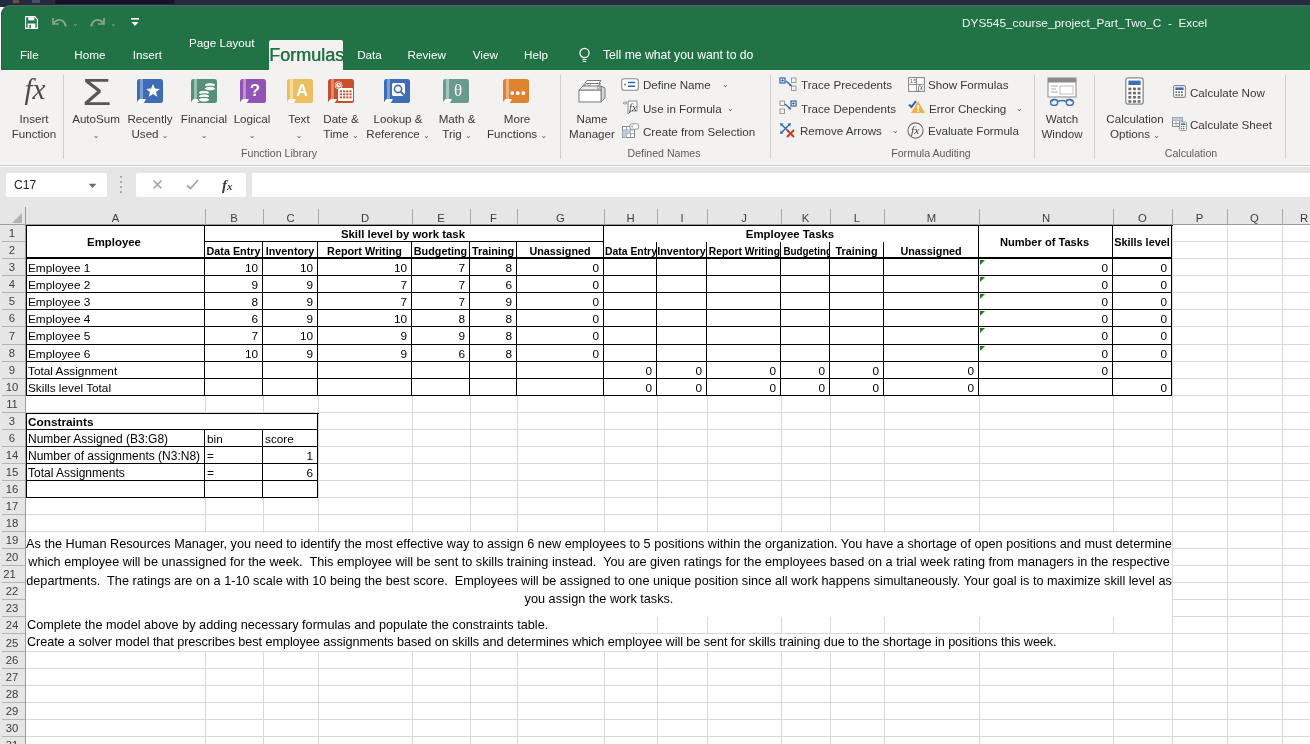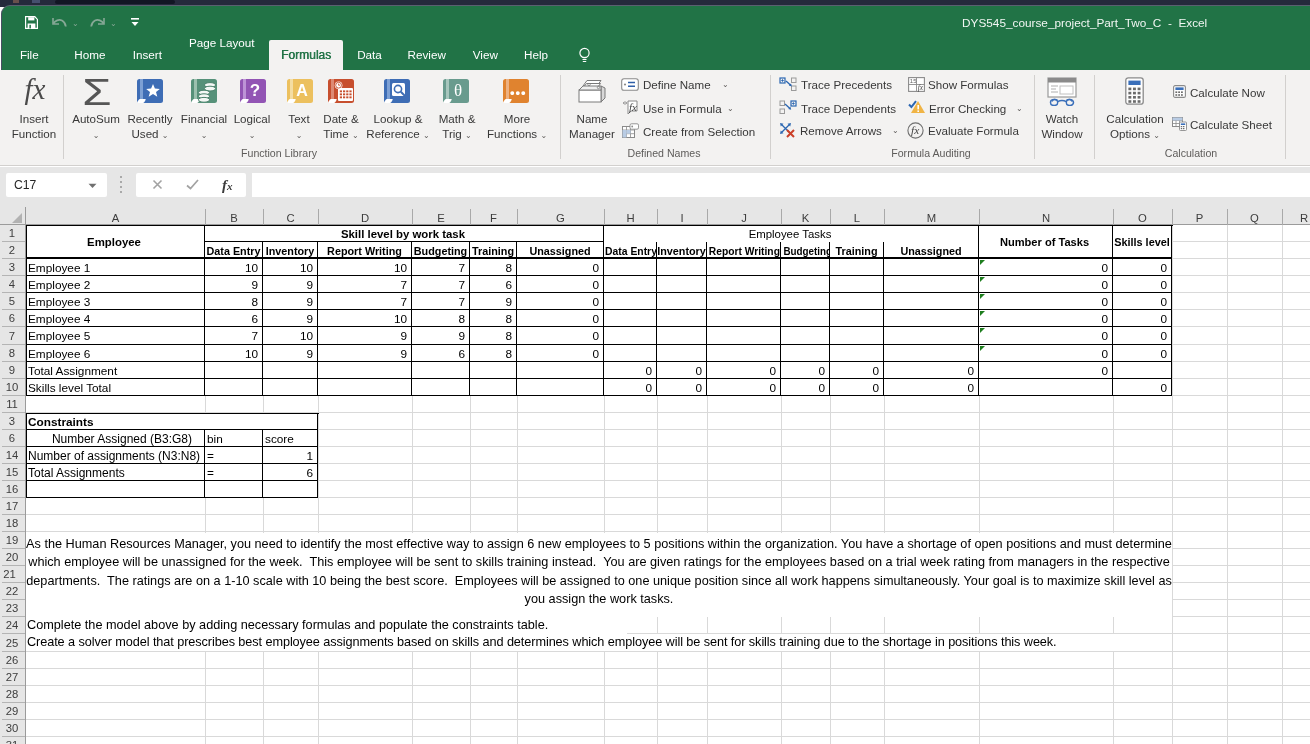--- a/index.html
+++ b/index.html
@@ -45,26 +45,27 @@
 <div class="abs" style="left:962px;top:13px;width:240px;height:20px;line-height:20px;color:#f2f6f3;font-size:11.8px;white-space:nowrap">DYS545_course_project_Part_Two_C&nbsp; -&nbsp; Excel</div>
 <div class="tabt" style="left:29.3px;top:40px">File</div>
 <div class="tabt" style="left:89.8px;top:40px">Home</div>
 <div class="tabt" style="left:147.4px;top:40px">Insert</div>
 <div class="tabt" style="left:221.8px;top:28px">Page Layout</div>
 <div class="tabt" style="left:369.5px;top:40px">Data</div>
 <div class="tabt" style="left:426.7px;top:40px">Review</div>
 <div class="tabt" style="left:485.3px;top:40px">View</div>
 <div class="tabt" style="left:536.0px;top:40px">Help</div>
 <div class="abs" style="left:269px;top:40px;width:74px;height:30px;background:#f3f2f1;border-top-left-radius:2px;border-top-right-radius:2px"></div>
-<div class="abs ct" style="left:269px;top:40px;width:74px;height:30px;line-height:30px;color:#217346;font-size:12px;font-weight:400;text-shadow:0.5px 0 0 #217346">Formulas</div>
+<div class="abs ct" style="left:269px;top:40px;width:74px;height:30px;line-height:30px;color:#217346;font-size:18px;font-weight:400;text-shadow:0.5px 0 0 #217346">Formulas</div>
 <svg class="abs" style="left:578px;top:47px" width="13" height="17" viewBox="0 0 13 17">
 <circle cx="6.5" cy="6" r="4.6" fill="none" stroke="#fff" stroke-width="1.2"></circle>
 <path d="M4.5 12.5 h4 M4.8 14.5 h3.4" stroke="#fff" stroke-width="1.1" fill="none"></path>
 <path d="M5 10.5 h3" stroke="#fff" stroke-width="1.2"></path>
 </svg>
+<div class="abs" style="left:603px;top:40px;height:30px;line-height:30px;color:#fff;font-size:12.2px;white-space:nowrap">Tell me what you want to do</div>
 <div class="abs" style="left:0;top:70px;width:1310px;height:96px;background:#f3f2f1;border-bottom:1px solid #d2d0ce"></div>
 <div class="gsep" style="left:63px"></div>
 <div class="gsep" style="left:560px"></div>
 <div class="gsep" style="left:770px"></div>
 <div class="gsep" style="left:1034px"></div>
 <div class="gsep" style="left:1094px"></div>
 <div class="gsep" style="left:1285px"></div>
 <div class="glabel" style="left:279px;top:147px">Function Library</div>
 <div class="glabel" style="left:664px;top:147px">Defined Names</div>
 <div class="glabel" style="left:931px;top:147px">Formula Auditing</div>
@@ -470,21 +471,21 @@
 <div class="hline" style="left:26px;top:616px;width:1284px"></div>
 <div class="hline" style="left:26px;top:633px;width:1284px"></div>
 <div class="hline" style="left:26px;top:651px;width:1284px"></div>
 <div class="hline" style="left:26px;top:668px;width:1284px"></div>
 <div class="hline" style="left:26px;top:685px;width:1284px"></div>
 <div class="hline" style="left:26px;top:702px;width:1284px"></div>
 <div class="hline" style="left:26px;top:719px;width:1284px"></div>
 <div class="hline" style="left:26px;top:736px;width:1284px"></div>
 <div class="cell" style="left:205px;top:225px;width:399px;height:17px;border-right:1px solid #000;border-bottom:1px solid #000;font-weight:bold;text-align:center;padding-left:2px;padding-right:4px;line-height:18px;font-size:11.4px;">Skill level by work task</div>
 <div class="cell" style="left:26px;top:225px;width:179px;height:34px;border-right:1px solid #000;border-bottom:1px solid #000;font-weight:bold;text-align:center;padding-left:2px;padding-right:4px;line-height:35px;font-size:11.4px;">Employee</div>
-<div class="cell" style="left:604px;top:225px;width:375px;height:23px;border-right:1px solid #000;border-bottom:1px solid #000;font-weight:normal;text-align:center;padding-left:2px;padding-right:4px;line-height:18px;font-size:11.4px;">Employee Tasks</div>
+<div class="cell" style="left:604px;top:225px;width:375px;height:23px;border-right:1px solid #000;border-bottom:1px solid #000;font-weight:bold;text-align:center;padding-left:2px;padding-right:4px;line-height:18px;font-size:11.4px;">Employee Tasks</div>
 <div class="cell" style="left:979px;top:225px;width:134px;height:34px;border-right:1px solid #000;border-bottom:1px solid #000;font-weight:bold;text-align:center;padding-left:2px;padding-right:4px;line-height:35px;font-size:11.1px;">Number of Tasks</div>
 <div class="cell" style="left:1113px;top:225px;width:59px;height:34px;border-right:1px solid #000;border-bottom:1px solid #000;font-weight:bold;text-align:center;padding-left:0px;padding-right:0px;line-height:35px;font-size:10.9px;">Skills level</div>
 <div class="cell" style="left:205px;top:242px;width:58px;height:17px;border-right:1px solid #000;border-bottom:1px solid #000;font-weight:bold;text-align:center;padding-left:0px;padding-right:0px;line-height:18px;font-size:10.8px;">Data Entry</div>
 <div class="cell" style="left:263px;top:242px;width:55px;height:17px;border-right:1px solid #000;border-bottom:1px solid #000;font-weight:bold;text-align:center;padding-left:0px;padding-right:0px;line-height:18px;font-size:10.8px;">Inventory</div>
 <div class="cell" style="left:318px;top:242px;width:94px;height:17px;border-right:1px solid #000;border-bottom:1px solid #000;font-weight:bold;text-align:center;padding-left:0px;padding-right:0px;line-height:18px;font-size:10.8px;">Report Writing</div>
 <div class="cell" style="left:412px;top:242px;width:58px;height:17px;border-right:1px solid #000;border-bottom:1px solid #000;font-weight:bold;text-align:center;padding-left:0px;padding-right:0px;line-height:18px;font-size:10.8px;">Budgeting</div>
 <div class="cell" style="left:470px;top:242px;width:47px;height:17px;border-right:1px solid #000;border-bottom:1px solid #000;font-weight:bold;text-align:center;padding-left:0px;padding-right:0px;line-height:18px;font-size:10.8px;">Training</div>
 <div class="cell" style="left:517px;top:242px;width:87px;height:17px;border-right:1px solid #000;border-bottom:1px solid #000;font-weight:bold;text-align:center;padding-left:0px;padding-right:0px;line-height:18px;font-size:10.8px;">Unassigned</div>
 <div class="cell" style="left:604px;top:242px;width:53px;height:17px;border-right:1px solid #000;border-bottom:1px solid #000;font-weight:bold;text-align:center;padding-left:0px;padding-right:0px;line-height:18px;font-size:10.8px;"><span style="display:inline-block;transform:scaleX(0.96);transform-origin:center">Data Entry</span></div>
 <div class="cell" style="left:657px;top:242px;width:50px;height:17px;border-right:1px solid #000;border-bottom:1px solid #000;font-weight:bold;text-align:center;padding-left:0px;padding-right:0px;line-height:18px;font-size:10.8px;">Inventory</div>
@@ -627,21 +628,21 @@
 <div class="cell" style="left:657px;top:379px;width:50px;height:17px;border-right:1px solid #000;border-bottom:1px solid #000;text-align:right;padding-left:2px;padding-right:4px;line-height:18px;font-size:11.8px;">0</div>
 <div class="cell" style="left:707px;top:379px;width:74px;height:17px;border-right:1px solid #000;border-bottom:1px solid #000;text-align:right;padding-left:2px;padding-right:4px;line-height:18px;font-size:11.8px;">0</div>
 <div class="cell" style="left:781px;top:379px;width:49px;height:17px;border-right:1px solid #000;border-bottom:1px solid #000;text-align:right;padding-left:2px;padding-right:4px;line-height:18px;font-size:11.8px;">0</div>
 <div class="cell" style="left:830px;top:379px;width:54px;height:17px;border-right:1px solid #000;border-bottom:1px solid #000;text-align:right;padding-left:2px;padding-right:4px;line-height:18px;font-size:11.8px;">0</div>
 <div class="cell" style="left:884px;top:379px;width:95px;height:17px;border-right:1px solid #000;border-bottom:1px solid #000;text-align:right;padding-left:2px;padding-right:4px;line-height:18px;font-size:11.8px;">0</div>
 <div class="cell" style="left:979px;top:379px;width:134px;height:17px;border-right:1px solid #000;border-bottom:1px solid #000;text-align:left;padding-left:2px;padding-right:4px;line-height:18px;font-size:11.8px;"></div>
 <div class="cell" style="left:1113px;top:379px;width:59px;height:17px;border-right:1px solid #000;border-bottom:1px solid #000;text-align:right;padding-left:2px;padding-right:4px;line-height:18px;font-size:11.8px;">0</div>
 <div class="abs" style="left:26px;top:225px;width:1147px;height:1px;background:#000"></div>
 <div class="abs" style="left:26px;top:225px;width:1px;height:171px;background:#000"></div>
 <div class="cell" style="left:26px;top:413px;width:292px;height:17px;border-right:1px solid #000;border-bottom:1px solid #000;font-weight:bold;text-align:left;padding-left:2px;padding-right:4px;line-height:18px;font-size:11.8px;">Constraints</div>
-<div class="cell" style="left:26px;top:430px;width:179px;height:17px;border-right:1px solid #000;border-bottom:1px solid #000;text-align:right;padding-left:2px;padding-right:12px;line-height:18px;font-size:12px;">Number Assigned (B3:G8)</div>
+<div class="cell" style="left:26px;top:430px;width:179px;height:17px;border-right:1px solid #000;border-bottom:1px solid #000;text-align:left;padding-left:2px;padding-right:12px;line-height:18px;font-size:12px;">Number Assigned (B3:G8)</div>
 <div class="cell" style="left:205px;top:430px;width:58px;height:17px;border-right:1px solid #000;border-bottom:1px solid #000;text-align:left;padding-left:2px;padding-right:4px;line-height:18px;font-size:11.8px;">bin</div>
 <div class="cell" style="left:263px;top:430px;width:55px;height:17px;border-right:1px solid #000;border-bottom:1px solid #000;text-align:left;padding-left:2px;padding-right:4px;line-height:18px;font-size:11.8px;">score</div>
 <div class="cell" style="left:26px;top:447px;width:179px;height:17px;border-right:1px solid #000;border-bottom:1px solid #000;text-align:left;padding-left:2px;padding-right:4px;line-height:18px;font-size:12px;">Number of assignments (N3:N8)</div>
 <div class="cell" style="left:205px;top:447px;width:58px;height:17px;border-right:1px solid #000;border-bottom:1px solid #000;text-align:left;padding-left:2px;padding-right:4px;line-height:18px;font-size:11.8px;">=</div>
 <div class="cell" style="left:263px;top:447px;width:55px;height:17px;border-right:1px solid #000;border-bottom:1px solid #000;text-align:right;padding-left:2px;padding-right:4px;line-height:18px;font-size:11.8px;">1</div>
 <div class="cell" style="left:26px;top:464px;width:179px;height:17px;border-right:1px solid #000;border-bottom:1px solid #000;text-align:left;padding-left:2px;padding-right:4px;line-height:18px;font-size:12px;">Total Assignments</div>
 <div class="cell" style="left:205px;top:464px;width:58px;height:17px;border-right:1px solid #000;border-bottom:1px solid #000;text-align:left;padding-left:2px;padding-right:4px;line-height:18px;font-size:11.8px;">=</div>
 <div class="cell" style="left:263px;top:464px;width:55px;height:17px;border-right:1px solid #000;border-bottom:1px solid #000;text-align:right;padding-left:2px;padding-right:4px;line-height:18px;font-size:11.8px;">6</div>
 <div class="cell" style="left:26px;top:481px;width:179px;height:17px;border-right:1px solid #000;border-bottom:1px solid #000;text-align:left;padding-left:2px;padding-right:4px;line-height:18px;font-size:11.8px;"></div>
 <div class="cell" style="left:205px;top:481px;width:58px;height:17px;border-right:1px solid #000;border-bottom:1px solid #000;text-align:left;padding-left:2px;padding-right:4px;line-height:18px;font-size:11.8px;"></div>

